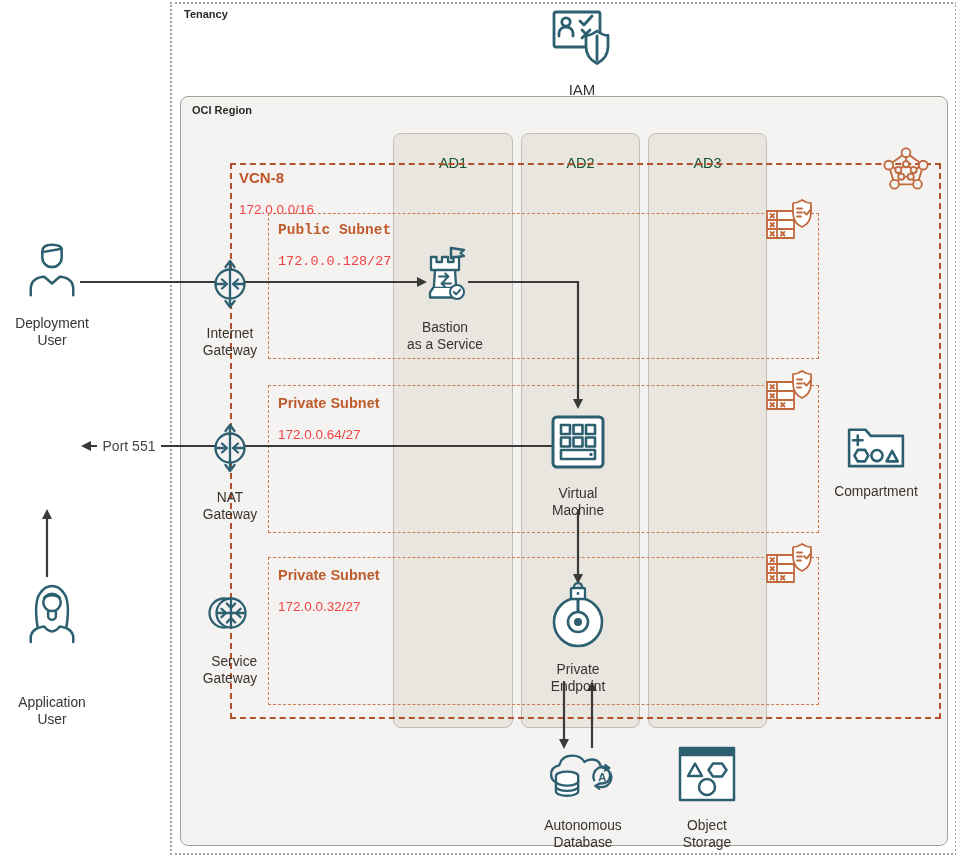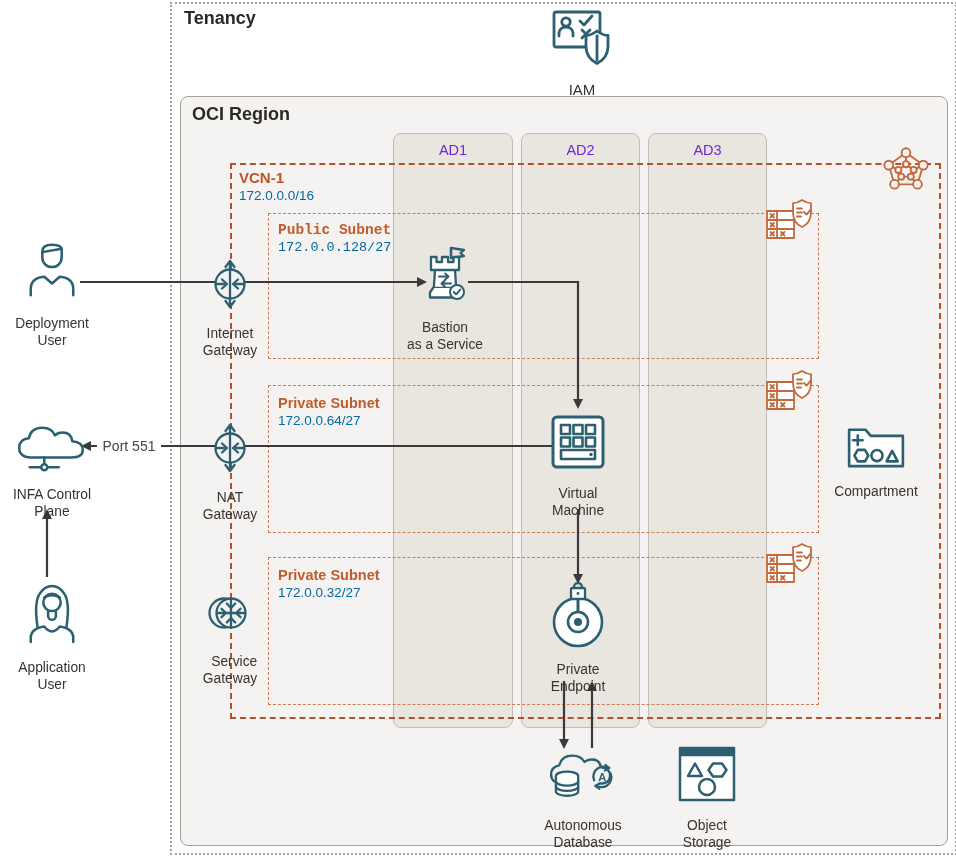--- a/index.html
+++ b/index.html
@@ -3,27 +3,27 @@
 <meta charset="utf-8">
 <style>
   html,body{margin:0;padding:0;background:#fff;}
   .canvas{position:relative;width:956px;height:856px;background:#fff;
           font-family:"Liberation Sans",sans-serif;overflow:hidden;}
   .abs{position:absolute;}
   
   .tenancy{left:170px;top:2px;width:783px;height:849px;border:2px dotted #A3A19D;background:#fff;z-index:0;}
   .region{left:180px;top:96px;width:766px;height:748px;border:1.5px solid #A6A199;border-radius:8px;background:#F5F3F1;z-index:1;}
   .adcol{top:133px;height:593px;background:#E9E6E0;border:1px solid #C2BDB4;border-radius:8px;z-index:2;}
-  .adlabel{width:100%;text-align:center;padding-top:8px;font-size:14.5px;color:#6d28d9;}
+  .adlabel{width:100%;text-align:center;padding-top:8px;font-size:14.5px;color:#14532d;margin-top:13px;}
   .vcnbox{left:230px;top:163px;width:707px;height:552px;border:2.5px dashed #B2512A;z-index:3;}
   .subnet{left:268px;width:549px;border:1.6px dashed #CB7C50;z-index:3;}
-  .titlelabel{font-weight:bold;font-size:18px;color:#2B2926;z-index:5;}
+  .titlelabel{font-weight:bold;font-size:11px;color:#2B2926;z-index:5;}
   .vcnname{font-weight:bold;font-size:15px;color:#BF5227;}
   .subname{font-weight:bold;font-size:14.5px;color:#BF5C2E;}
-  .cidr{font-size:13.5px;color:#0369a1;}
+  .cidr{font-size:13.5px;color:#ef4444;margin-top:14px;}
   .grouplabel{z-index:5;line-height:18px;}
   
   .node{position:absolute;display:flex;flex-direction:column;align-items:center;z-index:6;text-align:center;}
   .nlabel{font-size:13.8px;line-height:16.5px;color:#37332F;margin-top:14px;}
   .nlabel span{display:block;}
   .teal{color:#2C5F70;}
   .orange{color:#C06A3E;}
   .cornericon{position:absolute;z-index:6;}
   svg{display:block;}
   .arrows{left:0;top:0;width:956px;height:856px;z-index:4;pointer-events:none;}
@@ -45,21 +45,21 @@
   </div>
   <div class="abs adcol" style="left:521px;width:117px;">
     <div class="adlabel">AD2</div>
   </div>
   <div class="abs adcol" style="left:648px;width:117px;">
     <div class="adlabel">AD3</div>
   </div>
 
   <div class="abs vcnbox"></div>
   <div class="abs grouplabel" style="left:239px;top:169px;">
-    <div class="vcnname">VCN-1</div>
+    <div class="vcnname">VCN-8</div>
     <div class="cidr">172.0.0.0/16</div>
   </div>
 
   <div class="abs subnet" style="top:213px;height:144px;"></div>
   <div class="abs grouplabel" style="left:278px;top:221px;font-family:Liberation Mono, monospace;">
     <div class="subname">Public Subnet</div>
     <div class="cidr">172.0.0.128/27</div>
   </div>
 
   <div class="abs subnet" style="top:385px;height:146px;"></div>
@@ -159,34 +159,20 @@
         <circle cx="41" cy="48" r="7" fill="#fff" stroke-width="2"></circle>
         <path d="M37.8,48 l2.3,2.4 4.2,-4.8" stroke-width="2"></path>
       </g>
     </svg>
     <div class="nlabel">
       <span>Bastion</span>
         <span>as a Service</span>
     </div>
   </div>
 
-  <div class="node" style="left:0;top:419px;width:104px;">
-    <svg width="82" height="54" viewBox="0 0 84 56" class="teal">
-      <g stroke="currentColor" stroke-width="2.6" fill="none" stroke-linecap="round" stroke-linejoin="round">
-        <path d="M22,40 q-14,0 -14,-10 q0,-9 10,-10 q2,-11 14,-11 q10,0 13,8 q3,-3 8,-3 q9,0 10,9 q11,1 11,9 q0,8 -12,8 z" fill="#fff"></path>
-        <line x1="34" y1="40" x2="34" y2="47"></line>
-        <line x1="19" y1="50" x2="49" y2="50"></line>
-        <circle cx="34" cy="50" r="3.2" fill="#fff"></circle>
-      </g>
-    </svg>
-    <div class="nlabel">
-      <span>INFA Control</span>
-        <span>Plane</span>
-    </div>
-  </div>
 
   <div class="node" style="left:198px;top:420px;width:64px;">
     <svg width="48" height="56" viewBox="0 0 48 56" class="teal">
       <g stroke="currentColor" stroke-width="2.3" fill="none" stroke-linecap="round" stroke-linejoin="round">
         <circle cx="24" cy="28" r="14.5" fill="#F5F3F1"></circle>
         <line x1="24" y1="6" x2="24" y2="50"></line>
         <path d="M19.5,11 L24,5 l4.5,6"></path>
         <path d="M19.5,45 L24,51 l4.5,-6"></path>
         <line x1="10.5" y1="28" x2="18" y2="28"></line>
         <path d="M16,23.5 l5,4.5 -5,4.5"></path>
@@ -215,21 +201,21 @@
         </g>
         <circle cx="43" cy="42.5" r="1.7" fill="currentColor" stroke="none"></circle>
       </g>
     </svg>
     <div class="nlabel">
       <span>Virtual</span>
         <span>Machine</span>
     </div>
   </div>
 
-  <div class="node" style="left:0;top:582px;width:104px;">
+  <div class="node" style="left:0;top:582px;width:104px;gap:35px;">
     <svg width="58" height="64" viewBox="0 0 60 66" class="teal">
       <g stroke="currentColor" stroke-width="2.6" fill="none" stroke-linecap="round" stroke-linejoin="round">
         <path d="M15,46 q-4,-26 3,-35 q5,-7 12,-7 q7,0 12,7 q7,9 3,35"></path>
         <circle cx="30" cy="21" r="9"></circle>
         <path d="M22,16 q8,-5 16,0"></path>
         <path d="M26,30 v5 a4,4 0 0 0 8,0 v-5"></path>
         <path d="M8,62 v-4 q0,-10 14,-12 q4,5 8,5 q4,0 8,-5 q14,2 14,12 v4"></path>
       </g>
     </svg>
     <div class="nlabel">

